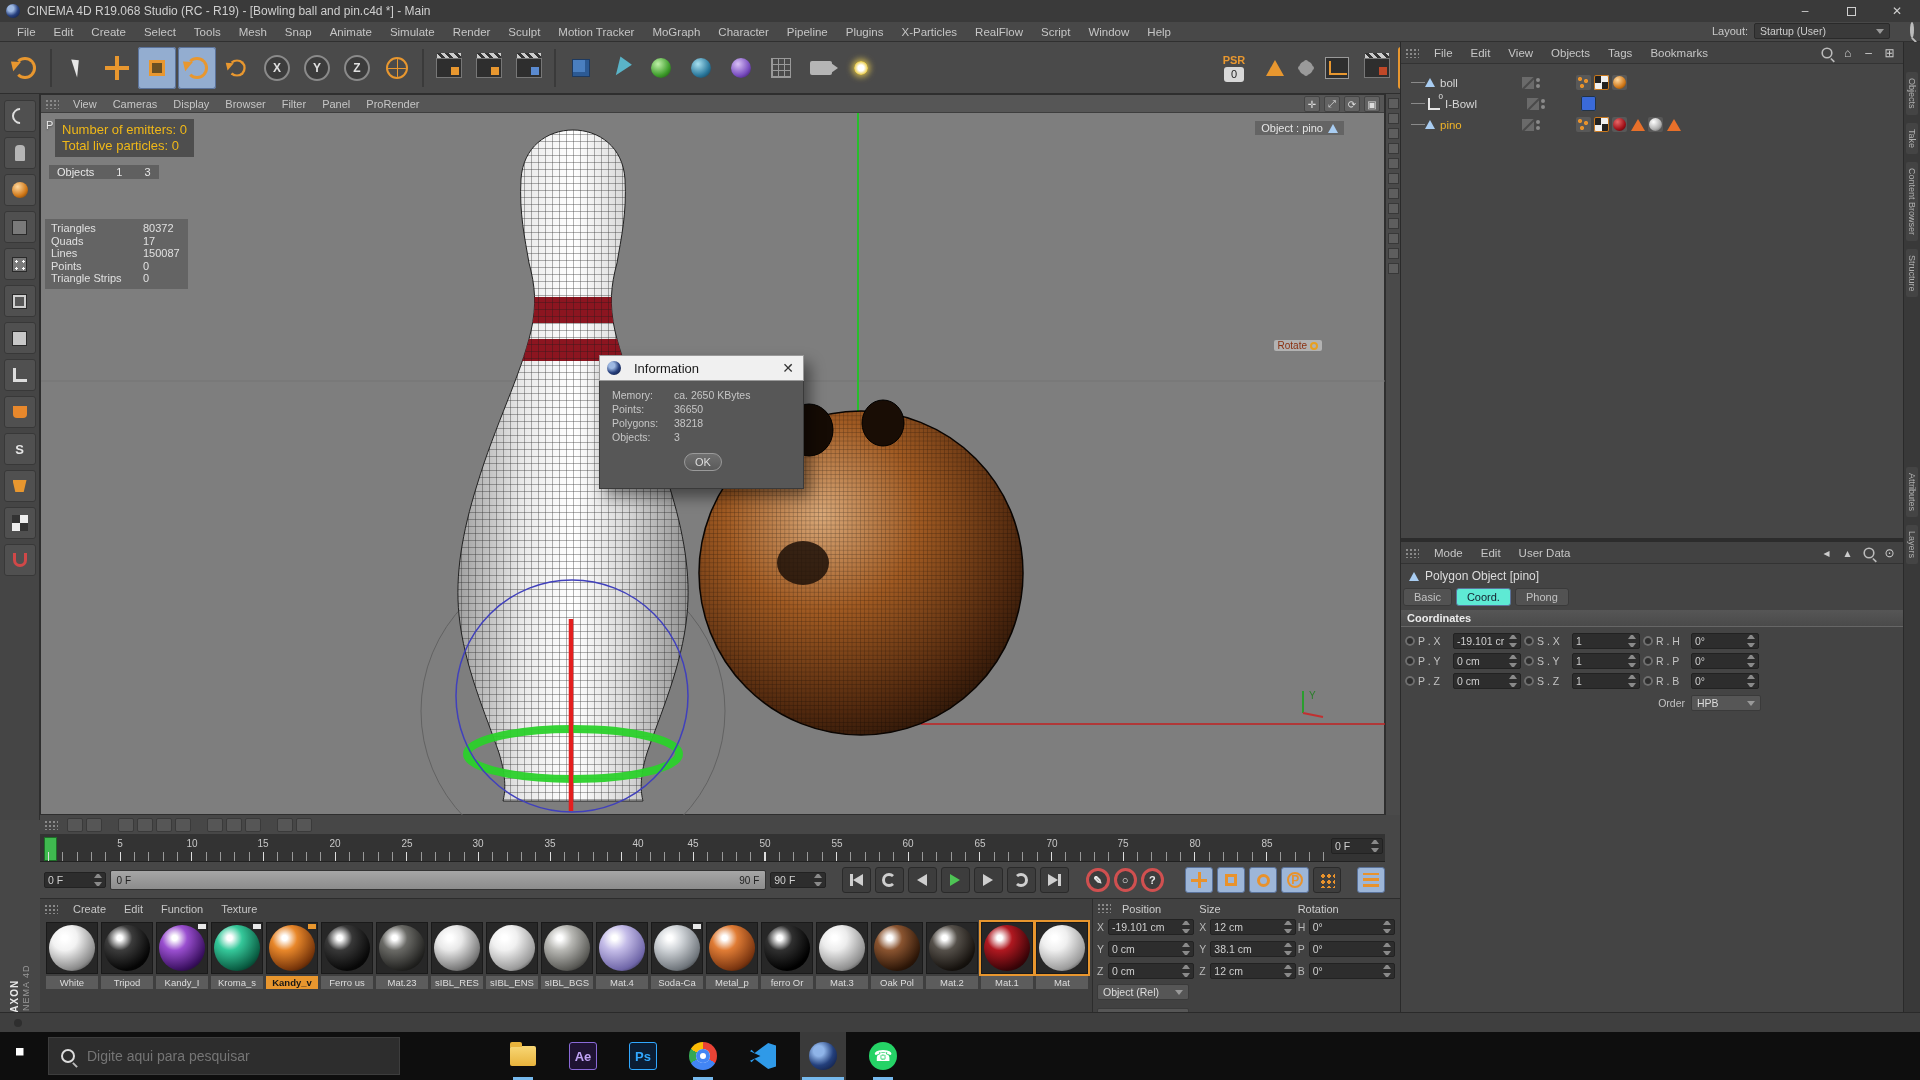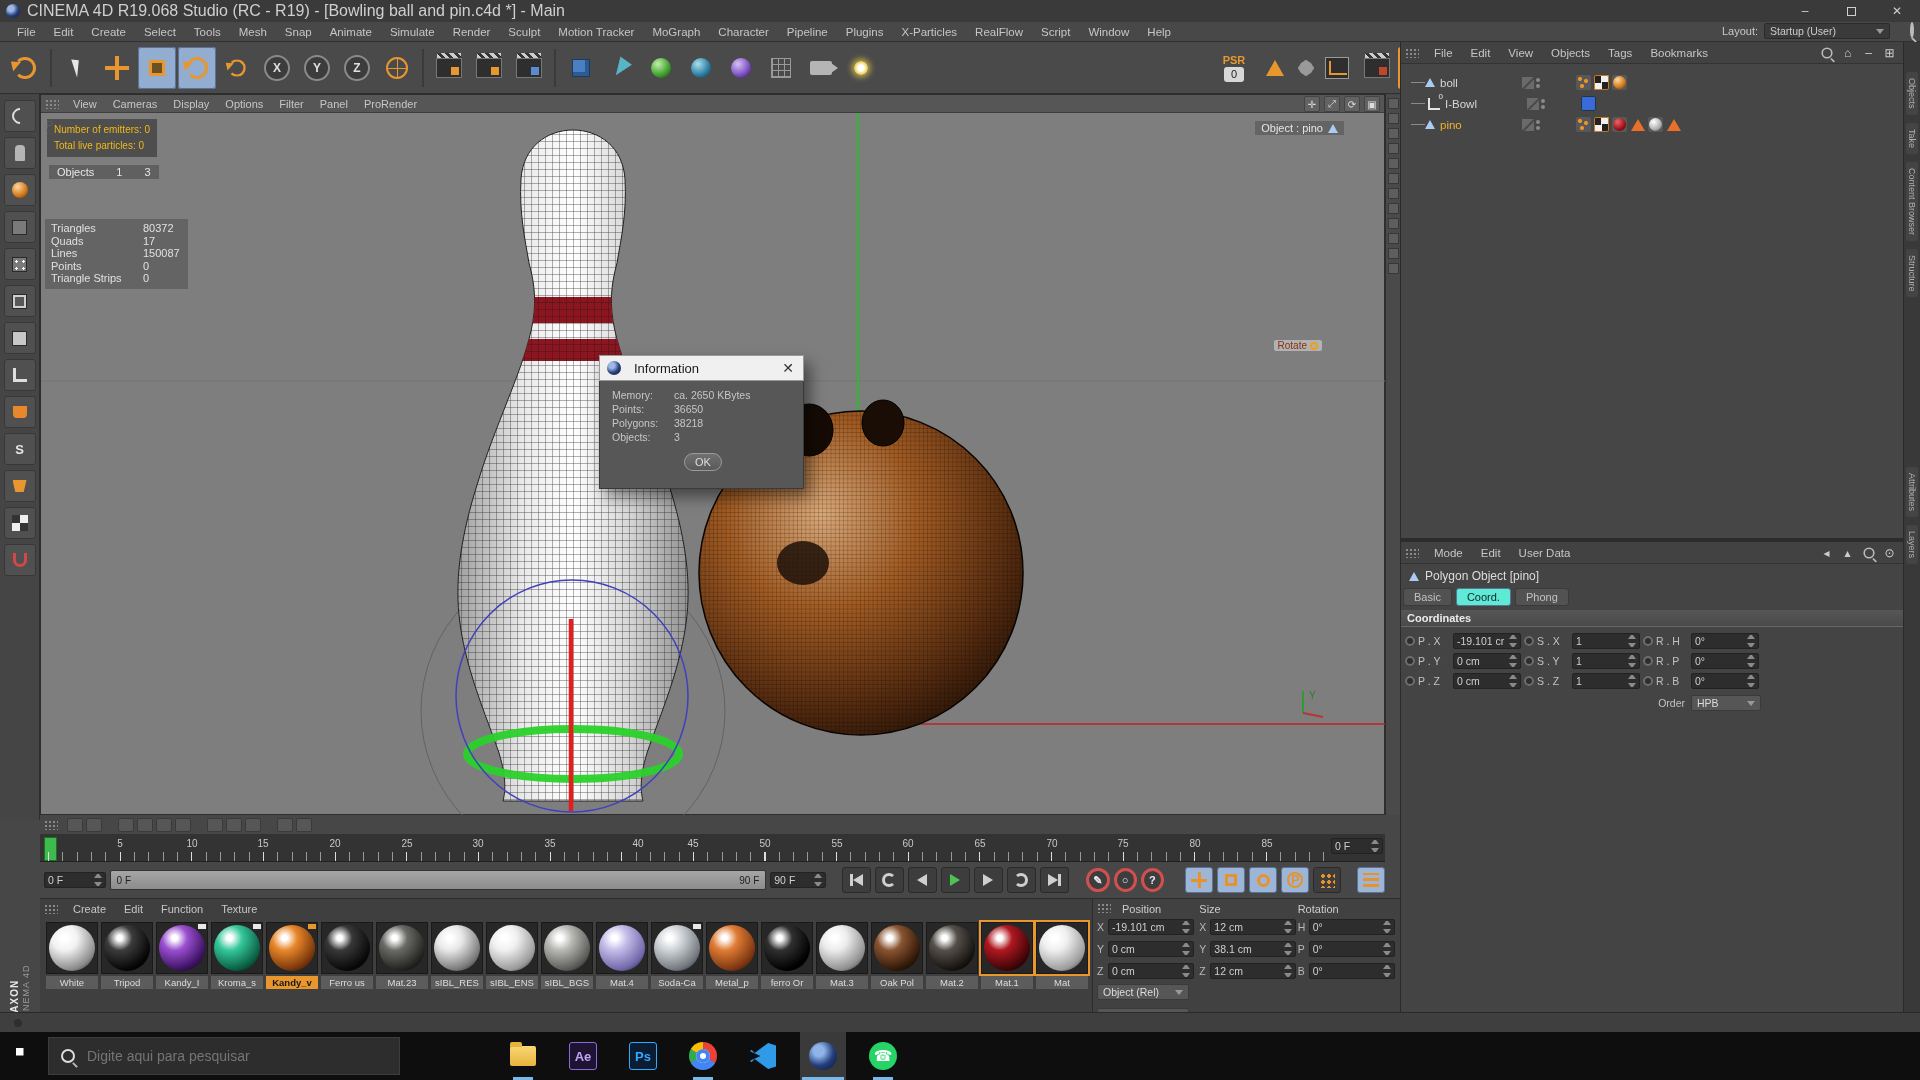--- a/index.html
+++ b/index.html
@@ -2,30 +2,30 @@
 <html><head>
 <meta charset="utf-8">
 <style>
   html,body{margin:0;padding:0;background:#222;}
   *{box-sizing:border-box;font-family:"Liberation Sans",sans-serif;}
   .app{position:relative;width:1920px;height:1080px;overflow:hidden;background:#474747;font-size:11px;color:#c9c9c9;}
   .abs{position:absolute;}
   
   .titlebar{left:0;top:0;width:1920px;height:22px;background:#3a3a3a;display:flex;align-items:center;padding-left:6px;}
   .c4dlogo{width:14px;height:14px;border-radius:50%;background:radial-gradient(circle at 34% 32%,#9db8e2 0 22%,#27407e 55%,#0a1330 100%);margin-right:7px;flex:none;}
-  .title-text{color:#cfcfcf;font-size:16px;white-space:nowrap;}
+  .title-text{color:#cfcfcf;font-size:12px;white-space:nowrap;}
   .wbtns{position:absolute;right:0;top:0;height:22px;display:flex;}
   .wbtn{width:46px;height:22px;display:flex;align-items:center;justify-content:center;color:#cfcfcf;font-size:12px;}
   .maxbox{width:9px;height:9px;border:1px solid #cfcfcf;}
   
   .menubar{left:0;top:22px;width:1920px;height:20px;background:#484848;border-bottom:1px solid #303030;display:flex;align-items:center;}
   .menu-items{display:flex;align-items:center;height:100%;padding-left:8px;}
   .mitem{padding:0 9px;color:#c6c6c6;font-size:11.5px;line-height:20px;white-space:nowrap;}
   .layoutbox{position:absolute;right:30px;top:1px;display:flex;align-items:center;gap:6px;}
-  .layout-dd{width:126px;height:16px;background:#3a3a3a;border:1px solid #2a2a2a;border-radius:2px;color:#ccc;font-size:10.5px;display:flex;align-items:center;justify-content:space-between;padding:0 5px;}
+  .layout-dd{width:136px;height:16px;background:#3a3a3a;border:1px solid #2a2a2a;border-radius:2px;color:#ccc;font-size:10.5px;display:flex;align-items:center;justify-content:space-between;padding:0 5px;}
   .ddarrow{width:0;height:0;border-left:4px solid transparent;border-right:4px solid transparent;border-top:5px solid #999;}
   
   .toolbar{left:0;top:42px;width:1920px;height:52px;background:#4a4a4a;border-bottom:1px solid #2e2e2e;display:flex;align-items:center;padding-left:6px;gap:2px;}
   .tbtn{width:38px;height:42px;border-radius:3px;display:flex;align-items:center;justify-content:center;position:relative;flex:none;}
   .tbtn.pressed{background:#93add0;box-shadow:inset 0 0 0 1px #5a729a;}
   .tsep{width:2px;height:38px;background:#3a3a3a;margin:0 4px;flex:none;}
   .oarc{width:22px;height:22px;border:3px solid #e8972f;border-radius:50%;border-left-color:transparent;position:relative;}
   .oarc::after{content:"";position:absolute;left:-7px;top:-2px;border-top:6px solid transparent;border-bottom:6px solid transparent;border-right:8px solid #e8972f;transform:rotate(40deg);}
   .cursorico{width:0;height:0;border-left:7px solid #e6e6e6;border-bottom:16px solid transparent;border-top:3px solid transparent;transform:rotate(-18deg);}
   .movecross{position:relative;width:24px;height:24px;}
@@ -79,21 +79,21 @@
   .vcinema{color:#9a9a9a;font-size:9px;}
   
   .viewport{left:40px;top:94px;width:1345px;height:721px;background:#7e7e7e;border:1px solid #2e2e2e;}
   .vpmenu{position:absolute;left:0;top:0;width:100%;height:18px;background:#565656;border-bottom:1px solid #3e3e3e;display:flex;align-items:center;padding-left:4px;}
   .grip{width:14px;height:10px;background-image:radial-gradient(#8a8a8a 1px,transparent 1.1px);background-size:4px 4px;margin-right:6px;flex:none;}
   .vpmenu .mitem{font-size:11px;line-height:18px;padding:0 8px;}
   .vpviewicons{position:absolute;right:4px;top:1px;display:flex;gap:4px;}
   .vpico{width:16px;height:16px;background:#636363;border:1px solid #444;border-radius:2px;display:flex;align-items:center;justify-content:center;color:#ddd;font-size:10px;}
   .scene{position:absolute;left:0;top:18px;width:1345px;height:703px;}
   .vp-label-p{position:absolute;left:5px;top:24px;color:#e8e8e8;font-size:11px;text-shadow:0 1px 2px rgba(0,0,0,.4);}
-  .particlebox{position:absolute;left:6px;top:24px;background:rgba(72,72,72,.88);padding:3px 7px;line-height:16px;color:#f0b818;font-size:10px;white-space:nowrap;}
+  .particlebox{position:absolute;left:14px;top:24px;background:rgba(72,72,72,.88);padding:3px 7px;line-height:16px;color:#f0b818;font-size:13px;white-space:nowrap;}
   .objline{position:absolute;left:8px;top:70px;background:rgba(90,90,90,.85);color:#e8e8e8;padding:1px 8px;display:flex;gap:22px;font-size:11px;}
   .statsbox{position:absolute;left:4px;top:124px;background:rgba(95,95,95,.85);padding:3px 8px 4px 6px;color:#e0e0e0;font-size:11px;line-height:12.5px;}
   .srow{display:flex;}
   .sk{width:92px;}
   .objlabel{position:absolute;right:40px;top:26px;background:rgba(98,98,98,.9);color:#e6e6e6;padding:1px 6px;display:flex;align-items:center;gap:5px;font-size:11px;}
   .tri-blue{width:0;height:0;border-left:5px solid transparent;border-right:5px solid transparent;border-bottom:9px solid #a9cdf2;}
   .rotatechip{position:absolute;right:62px;top:245px;background:#b2b2b2;border-radius:2px;color:#8a3010;font-size:10px;padding:0 4px;display:flex;align-items:center;gap:3px;}
   .rotdot{width:8px;height:8px;border:2px solid #e8a020;border-radius:50%;}
   
   .sidestrip{left:1385px;top:94px;width:15px;height:721px;background:#4a4a4a;border-left:1px solid #2e2e2e;display:flex;flex-direction:column;align-items:center;padding-top:4px;gap:4px;}
@@ -448,21 +448,21 @@
   </div>
 
   <div class="abs viewport">
     <div class="vpmenu">
       <span class="grip"></span>
       <div style="display:flex">
 
       <span class="mitem">View</span>
           <span class="mitem">Cameras</span>
           <span class="mitem">Display</span>
-          <span class="mitem">Options</span>
+          <span class="mitem">Browser</span>
           <span class="mitem">Filter</span>
           <span class="mitem">Panel</span>
           <span class="mitem">ProRender</span>
         </div>
       <div class="vpviewicons">
         <span class="vpico">✛</span>
         <span class="vpico">⤢</span>
         <span class="vpico">⟳</span>
         <span class="vpico">▣</span>
       </div>

